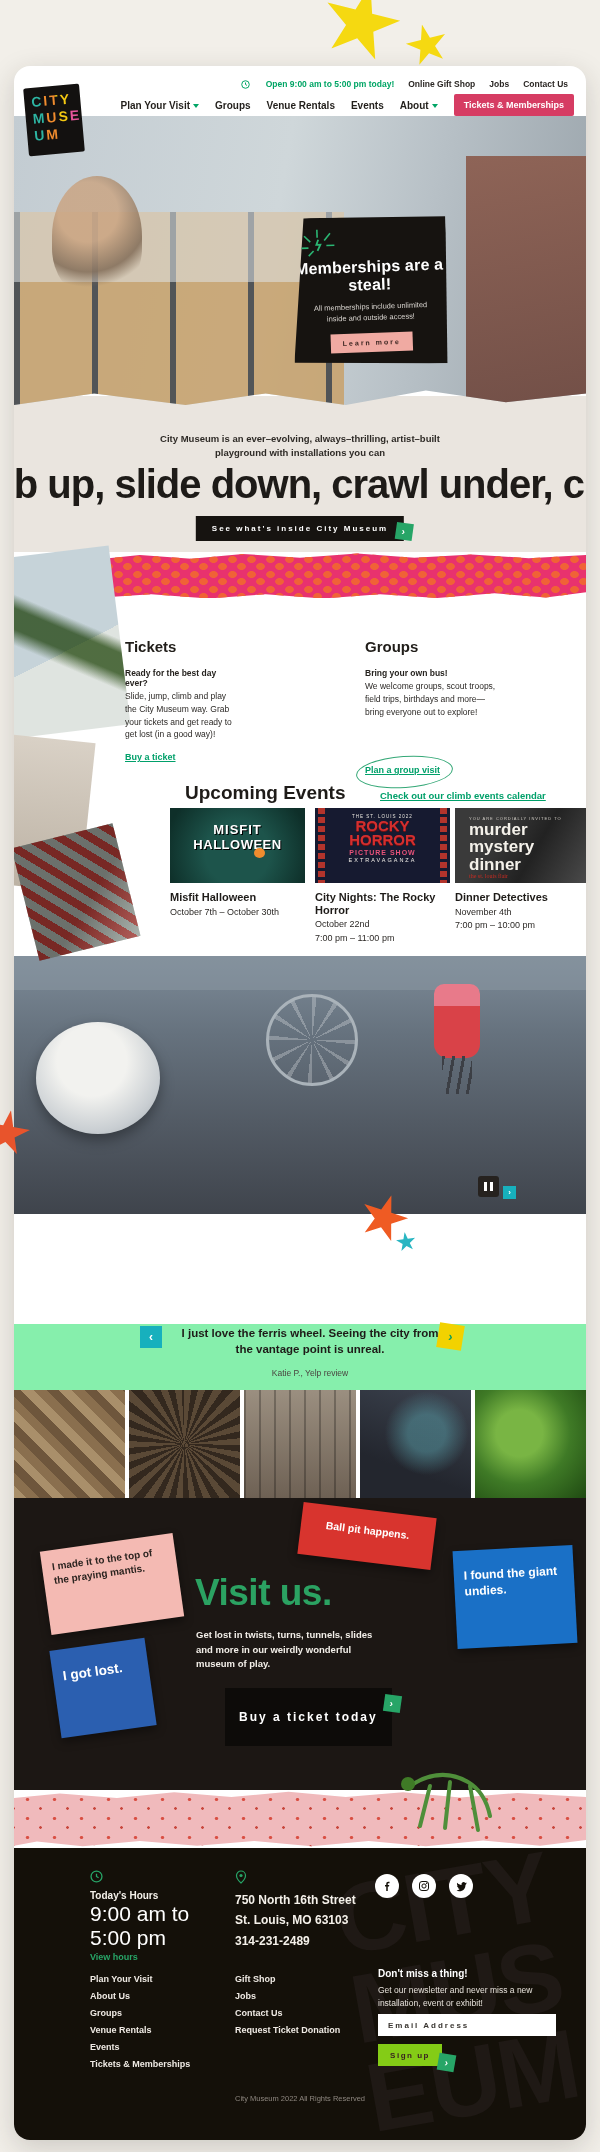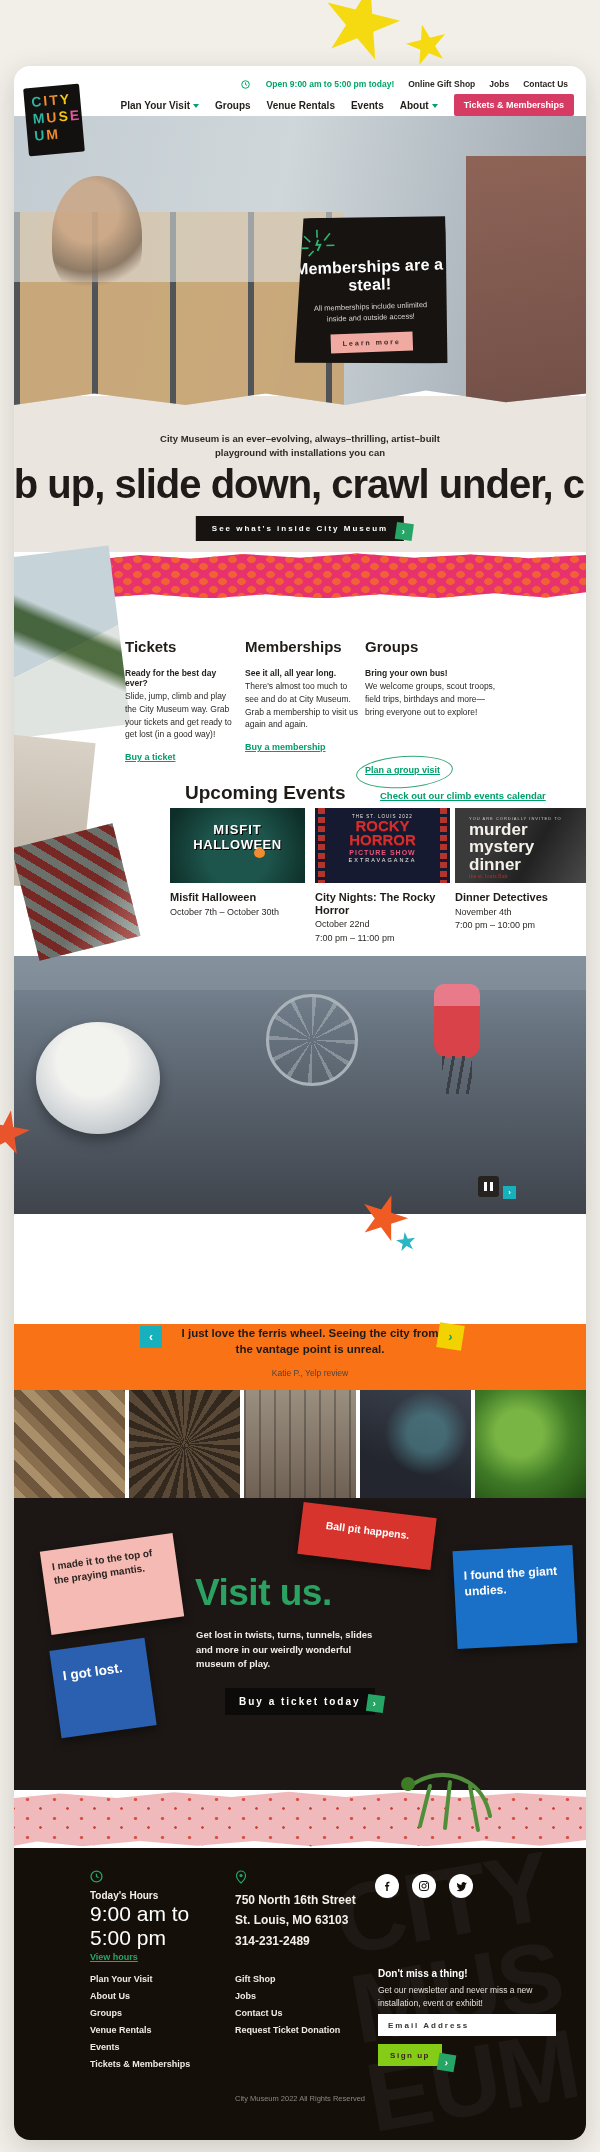--- a/index.html
+++ b/index.html
@@ -138,21 +138,21 @@
   .press-head { position:absolute; top:10px; width:100%; font-size:10px; font-weight:800; color:#1e1b18; }
   .lg-time { position:absolute; left:51px; top:32px; font-family:"Liberation Serif",serif; font-size:21px; font-weight:700; letter-spacing:2px; color:#d0202a; }
   .lg-nyt { position:absolute; left:148px; top:38px; font-family:"DejaVu Serif",serif; font-size:13.5px; font-weight:700; color:#151515; }
   .lg-wsj { position:absolute; left:294px; top:24px; width:58px; }
   .lg-wsj .tag { font-size:3.8px; letter-spacing:.4px; color:#222; border-bottom:.5px solid #222; padding-bottom:1px; }
   .lg-wsj .wsj { font-family:"Liberation Serif",serif; font-size:21px; font-weight:700; color:#111; line-height:1; }
   .lg-slpd { position:absolute; left:370px; top:38px; font-size:10.5px; font-weight:800; letter-spacing:-.3px; color:#121212; border-bottom:2px solid #c02b20; padding-bottom:2px; }
   .press-link { position:absolute; top:84px; width:100%; font-size:8.5px; font-weight:700; color:#00a06a; text-decoration:underline; cursor:pointer; }
 
   
-  .testimonial { position:absolute; top:1258px; left:0; width:572px; height:66px; background:#f97316; }
+  .testimonial { position:absolute; top:1258px; left:0; width:572px; height:66px; background:#86efac; }
   .t-prev { left:126px; top:2px; width:22px; height:22px; background:#17b0bd; color:#fff; font-size:12px; }
   .t-prev:after { content:"‹"; }
   .t-next { left:424px; top:0; width:25px; height:25px; background:#f2d200; color:#0f9e5a; font-size:13px; transform:rotate(9deg); }
   .t-next:after { content:"›"; }
   .quote { position:absolute; left:166px; top:2px; width:260px; text-align:center; font-size:11.5px; font-weight:800; color:#1e1b18; line-height:1.35; }
   .attr { position:absolute; left:166px; top:44px; width:260px; text-align:center; font-size:8.5px; color:#4a4540; }
 
   
   .gallery { position:absolute; top:1324px; left:0; width:572px; height:108px; display:flex; gap:4px; background:#fff; }
   .tile { flex:1; }
@@ -164,36 +164,36 @@
 
   
   .visit { position:absolute; top:1432px; left:0; width:572px; height:292px; background:#1c1714; }
   .note { position:absolute; font-weight:800; padding:10px; box-shadow:0 4px 10px rgba(0,0,0,.4); }
   .note-pink { left:31px; top:44px; width:134px; height:84px; background:#f4bab3; color:#2c2420; font-size:10px; transform:rotate(-8deg); line-height:1.35; }
   .note-red { left:286px; top:12px; width:134px; height:52px; background:#d8342e; color:#fff; font-size:10.5px; transform:rotate(7deg); padding-top:14px; text-align:center; }
   .note-blue { left:441px; top:50px; width:120px; height:98px; background:#1a70c6; color:#fff; font-size:12px; transform:rotate(-3deg); padding-top:18px; line-height:1.3; }
   .note-ind { left:41px; top:146px; width:96px; height:88px; background:#2b5fb0; color:#fff; font-size:13.5px; transform:rotate(-8deg); padding-top:18px; line-height:1.3; }
   .visit-head { position:absolute; left:181px; top:74px; font-size:37px; font-weight:900; color:#2ba262; letter-spacing:-.5px; }
   .visit-body { position:absolute; left:182px; top:130px; width:185px; font-size:9.5px; font-weight:600; color:#f3efe9; line-height:1.55; }
-  .visit-cta { position:absolute; left:211px; top:190px; background:#0d0b09; color:#fff; font-size:10px; font-weight:800; letter-spacing:2px; padding:8px 14px; cursor:pointer; }
+  .visit-cta { position:absolute; left:211px; top:190px; background:#0d0b09; color:#fff; font-size:12px; font-weight:800; letter-spacing:2px; padding:22px 14px; cursor:pointer; }
 
   
   .pinkband { position:absolute; top:1724px; left:0; width:572px; height:58px; z-index:4;
           background:radial-gradient(#d94f43 1.6px, transparent 2.1px) 0 0/27px 19px,
                      radial-gradient(#c8473d 1.4px, transparent 1.9px) 13px 9px/27px 19px,#f0babc;
           clip-path:polygon(0 14%,8% 6%,18% 14%,28% 4%,38% 12%,48% 3%,58% 12%,68% 4%,78% 13%,88% 5%,100% 12%,100% 86%,92% 96%,82% 87%,72% 97%,62% 88%,52% 97%,42% 88%,32% 96%,22% 88%,12% 97%,4% 89%,0 96%); }
   .mantis { position:absolute; left:376px; top:-34px; z-index:5; }
 
   
   .footer { position:absolute; top:1782px; left:0; width:572px; height:292px; background:#141009; overflow:hidden; }
   .watermark { position:absolute; right:-34px; top:4px; width:270px; font-size:98px; font-weight:900; color:#1f1915;
           transform:rotate(-10deg); line-height:.92; letter-spacing:-2px; word-break:break-all; }
   .f-label { position:absolute; font-size:10px; font-weight:800; color:#f5f1ea; }
   .f-hours { position:absolute; left:76px; top:54px; font-size:21px; font-weight:400; color:#fff; line-height:1.12; }
-  .f-view { position:absolute; left:76px; top:104px; font-size:9px; font-weight:700; color:#27a567; text-decoration:underline; cursor:pointer; }
+  .f-view { position:absolute; left:76px; top:104px; font-size:9px; font-weight:700; color:#27a567; cursor:pointer; }
   .f-addr { position:absolute; left:221px; top:42px; font-size:12px; font-weight:800; color:#f5f1ea; line-height:1.7; }
   .social { position:absolute; left:361px; top:26px; display:flex; gap:13px; }
   .soc { width:24px; height:24px; border-radius:50%; background:#fff; display:flex; align-items:center; justify-content:center; cursor:pointer; }
   .f-nav { position:absolute; top:126px; font-size:9px; font-weight:600; color:#efeae4; }
   .f-nav div { margin-bottom:7px; cursor:pointer; }
   .nl-head { position:absolute; left:364px; top:120px; font-size:10px; font-weight:800; color:#fff; }
   .nl-body { position:absolute; left:364px; top:136px; width:186px; font-size:8.5px; color:#e6e1da; line-height:1.5; }
   .nl-input { position:absolute; left:364px; top:166px; width:178px; height:22px; border:none; background:#fff;
           font-family:"Liberation Sans",sans-serif; font-size:8px; font-weight:700; letter-spacing:2px; padding:0 10px; color:#2a2622; }
   .nl-input::placeholder { color:#3a3631; letter-spacing:2px; }
@@ -296,26 +296,20 @@
       <div class="collage1"></div>
       <div class="collage2"></div>
       <div class="collage3"></div>
 
       <div class="pcol" style="left:111px; width:112px;">
         <h3>Tickets</h3>
         <div class="lead">Ready for the best day ever?</div>
         <div class="body">Slide, jump, climb and play the City Museum way. Grab your tickets and get ready to get lost (in a good way)!</div>
         <span class="plink">Buy a ticket</span>
       </div>
-      <div class="pcol" style="left:231px; width:116px;">
-        <h3>Memberships</h3>
-        <div class="lead">See it all, all year long.</div>
-        <div class="body">There's almost too much to see and do at City Museum. Grab a membership to visit us again and again.</div>
-        <span class="plink">Buy a membership</span>
-      </div>
       <div class="pcol" style="left:351px; width:134px;">
         <h3>Groups</h3>
         <div class="lead">Bring your own bus!</div>
         <div class="body">We welcome groups, scout troops, field trips, birthdays and more—bring everyone out to explore!</div>
         <span class="plink circled">Plan a group visit</span>
       </div>
 
       <div class="ev-head">Upcoming Events</div>
       <div class="ev-link">Check out our climb events calendar</div>
 

